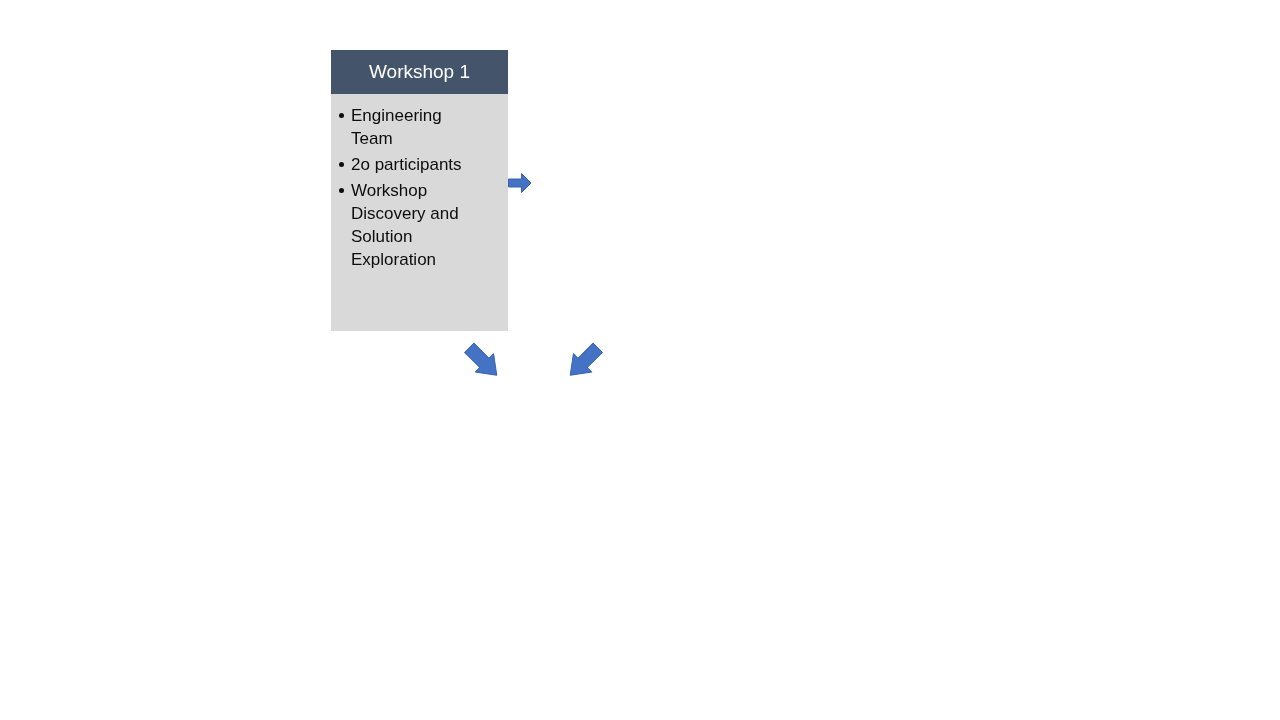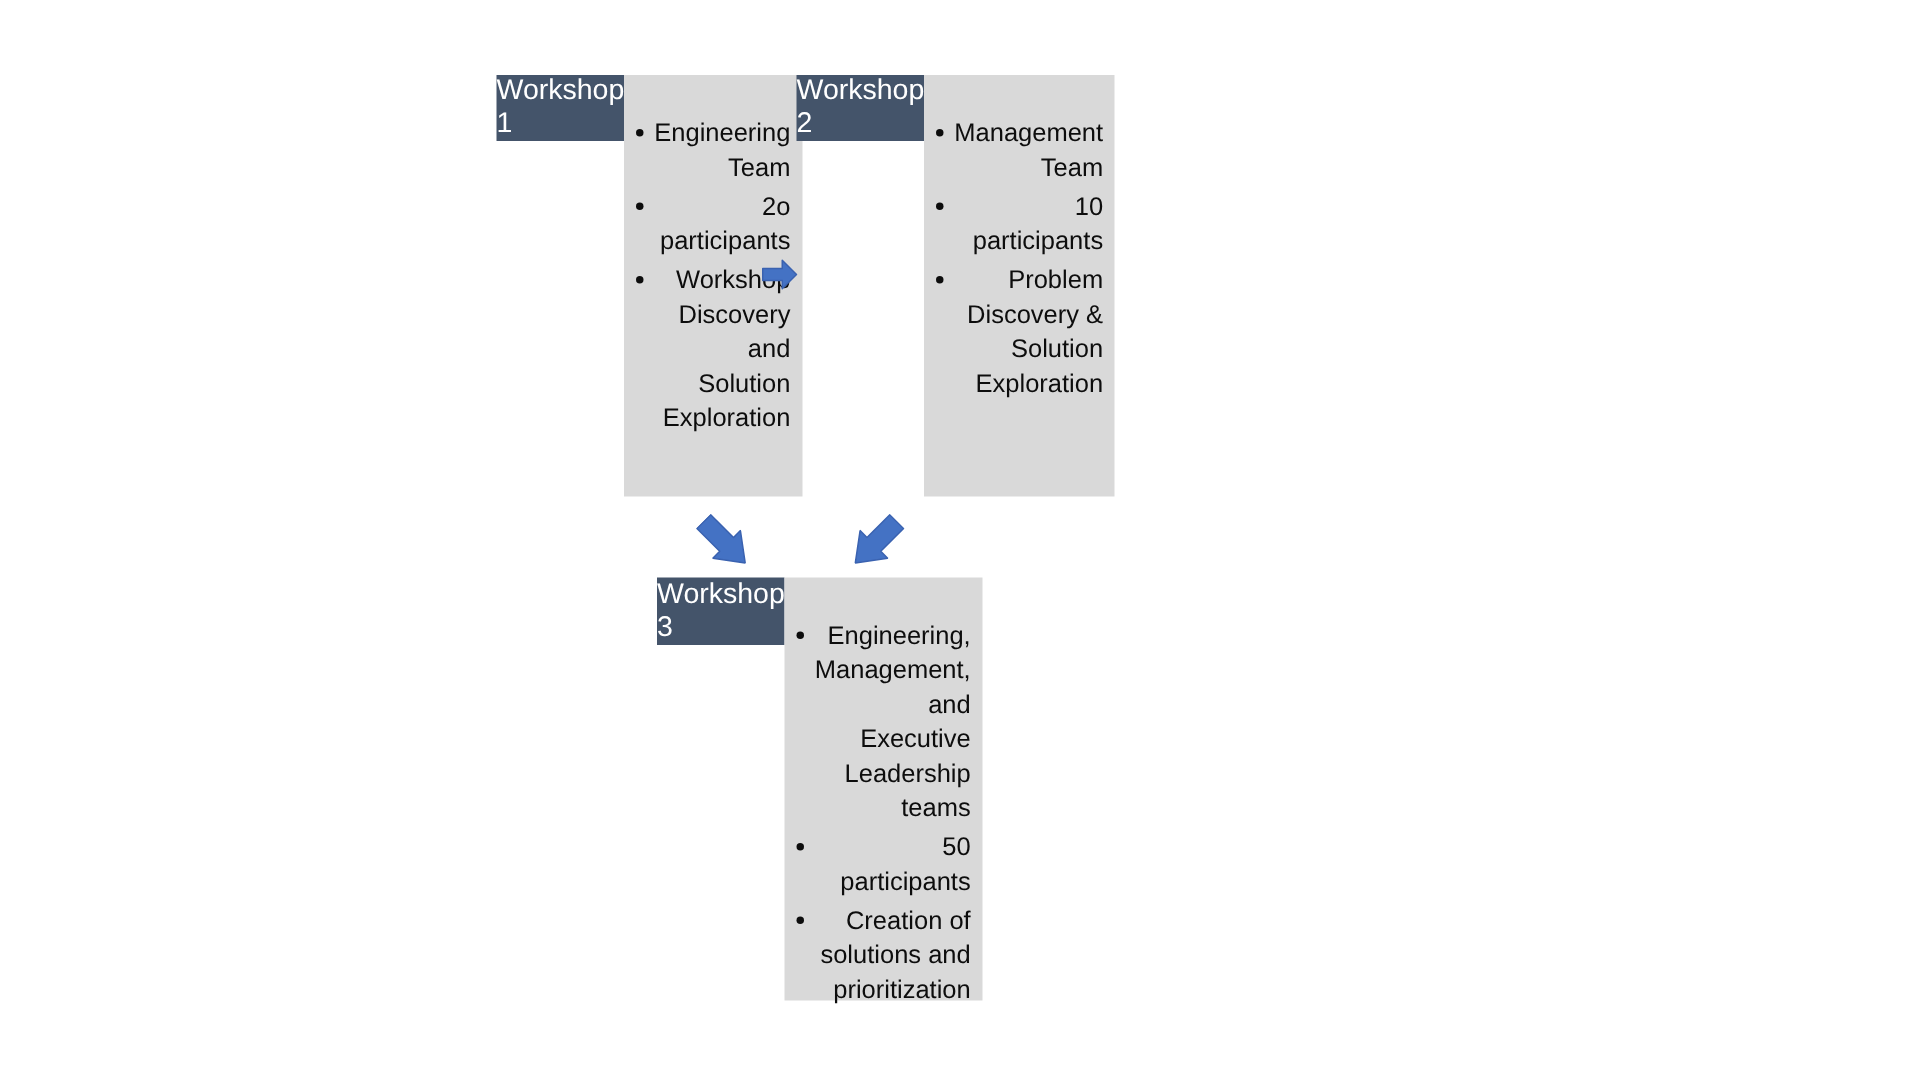--- a/index.html
+++ b/index.html
@@ -15,37 +15,36 @@
   html, body { width: 1280px; height: 720px; background: var(--page-bg); overflow: hidden; }
   body { font-family: "Liberation Sans", sans-serif; }
 
   .canvas {
     position: relative;
     width: 1280px;
     height: 720px;
     background: var(--page-bg);
   }
 
-  .box { position: absolute; display: flex; flex-direction: row; }
+  .box { position: absolute; display: flex; flex-direction: column; }
   .box-header {
     background: var(--header-bg);
     color: var(--header-text);
     height: 44px;
     flex: 0 0 44px;
     display: flex;
     align-items: center;
     justify-content: center;
     font-size: 19px;
   }
   .box-body {
     background: var(--body-bg);
     flex: 1 1 auto;
     list-style: none;
-    padding: 27px 8px 0 20px;
-    text-align: right;
+    padding: 10px 8px 0 20px;
   }
   .box-body li {
     position: relative;
     font-size: 17px;
     line-height: 23px;
     margin-bottom: 3px;
     max-width: 126px;
     color: var(--text);
   }
   .box-body li::before {
@@ -93,41 +92,21 @@
     <div class="box-header">
       <span>Workshop 1</span>
     </div>
     <ul class="box-body">
       <li>Engineering Team</li>
       <li>2o participants</li>
       <li>Workshop Discovery and Solution Exploration</li>
     </ul>
   </div>
 
-  <div class="box" id="box2">
-    <div class="box-header">
-      <span>Workshop 2</span>
-    </div>
-    <ul class="box-body">
-      <li>Management Team</li>
-      <li>10 participants</li>
-      <li>Problem Discovery &amp; Solution Exploration</li>
-    </ul>
-  </div>
 
-  <div class="box" id="box3">
-    <div class="box-header">
-      <span>Workshop 3</span>
-    </div>
-    <ul class="box-body">
-      <li>Engineering, Management, and Executive Leadership teams</li>
-      <li>50 participants</li>
-      <li>Creation of solutions and prioritization</li>
-    </ul>
-  </div>
 
   <svg class="h-arrow arrow-svg" viewBox="0 0 24 22" aria-hidden="true">
     <path d="M0.5,7 H13.5 V1.5 L23,11 L13.5,20.5 V15 H0.5 Z"></path>
   </svg>
 
   <div class="diag-arrow" id="diag-left">
     <svg class="arrow-svg" width="40" height="27" viewBox="0 0 40 27" aria-hidden="true">
       <path d="M0.5,7 H22 V0.5 L39.5,13.5 L22,26.5 V20 H0.5 Z"></path>
     </svg>
   </div>

